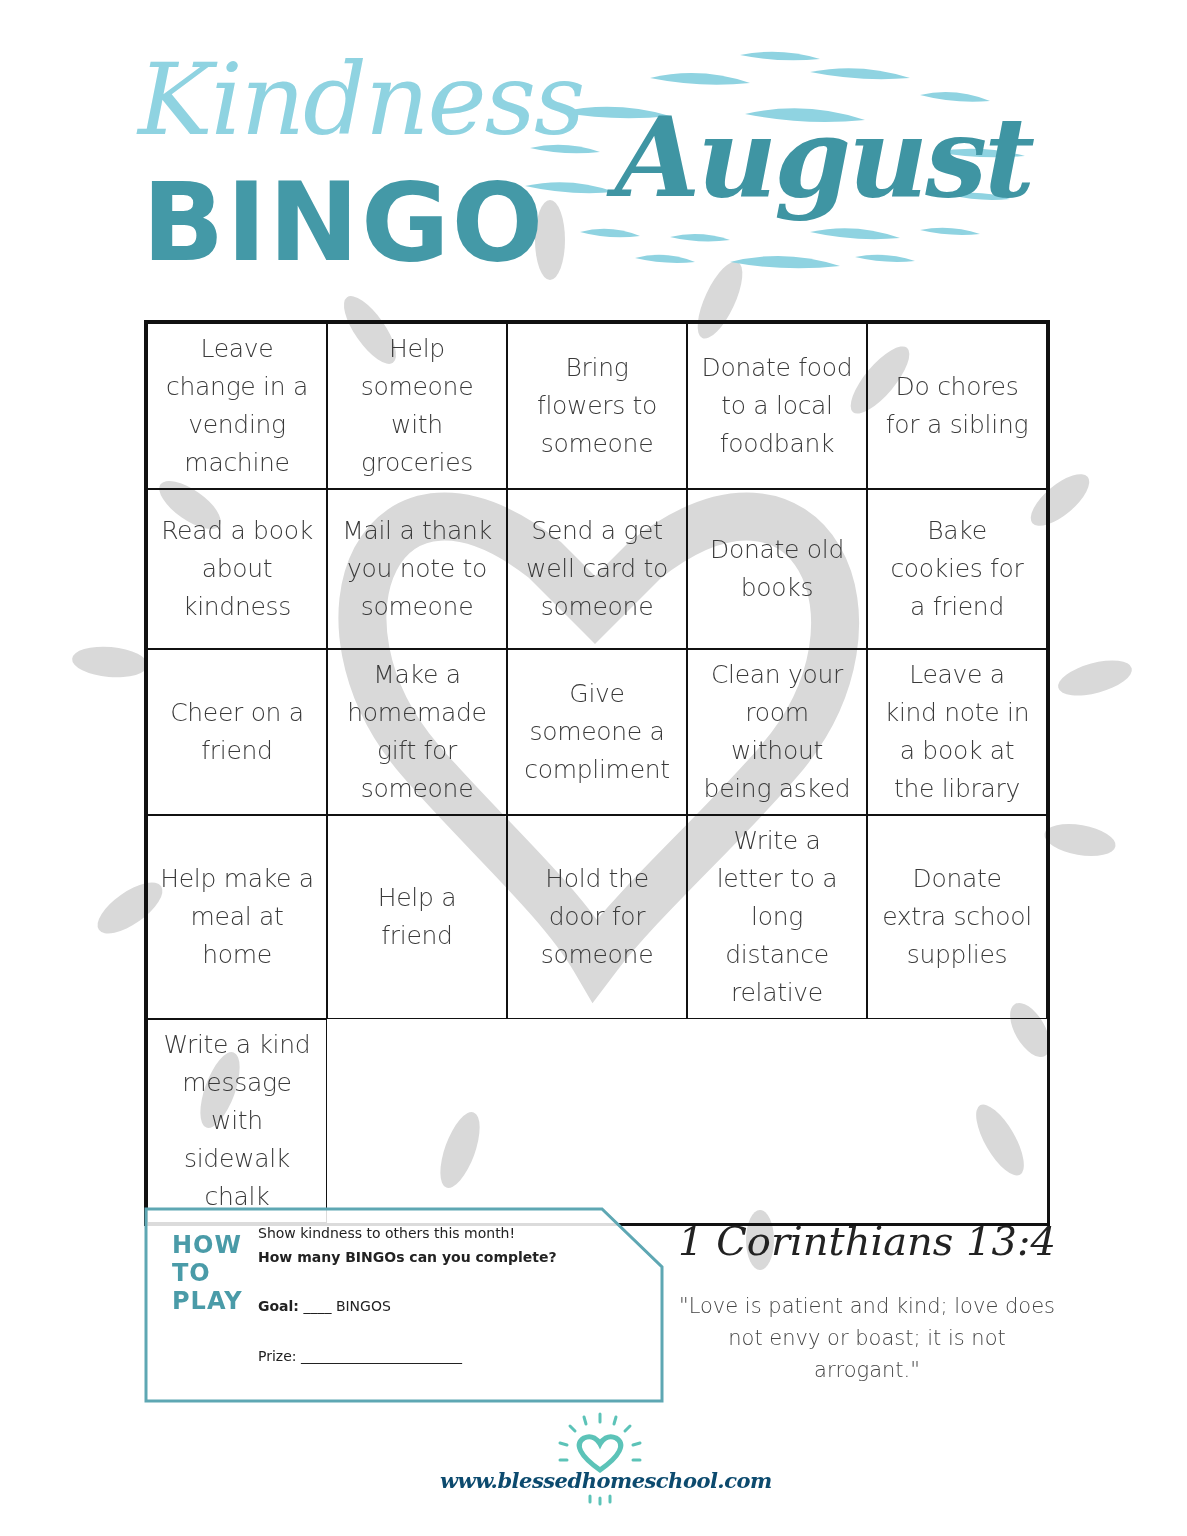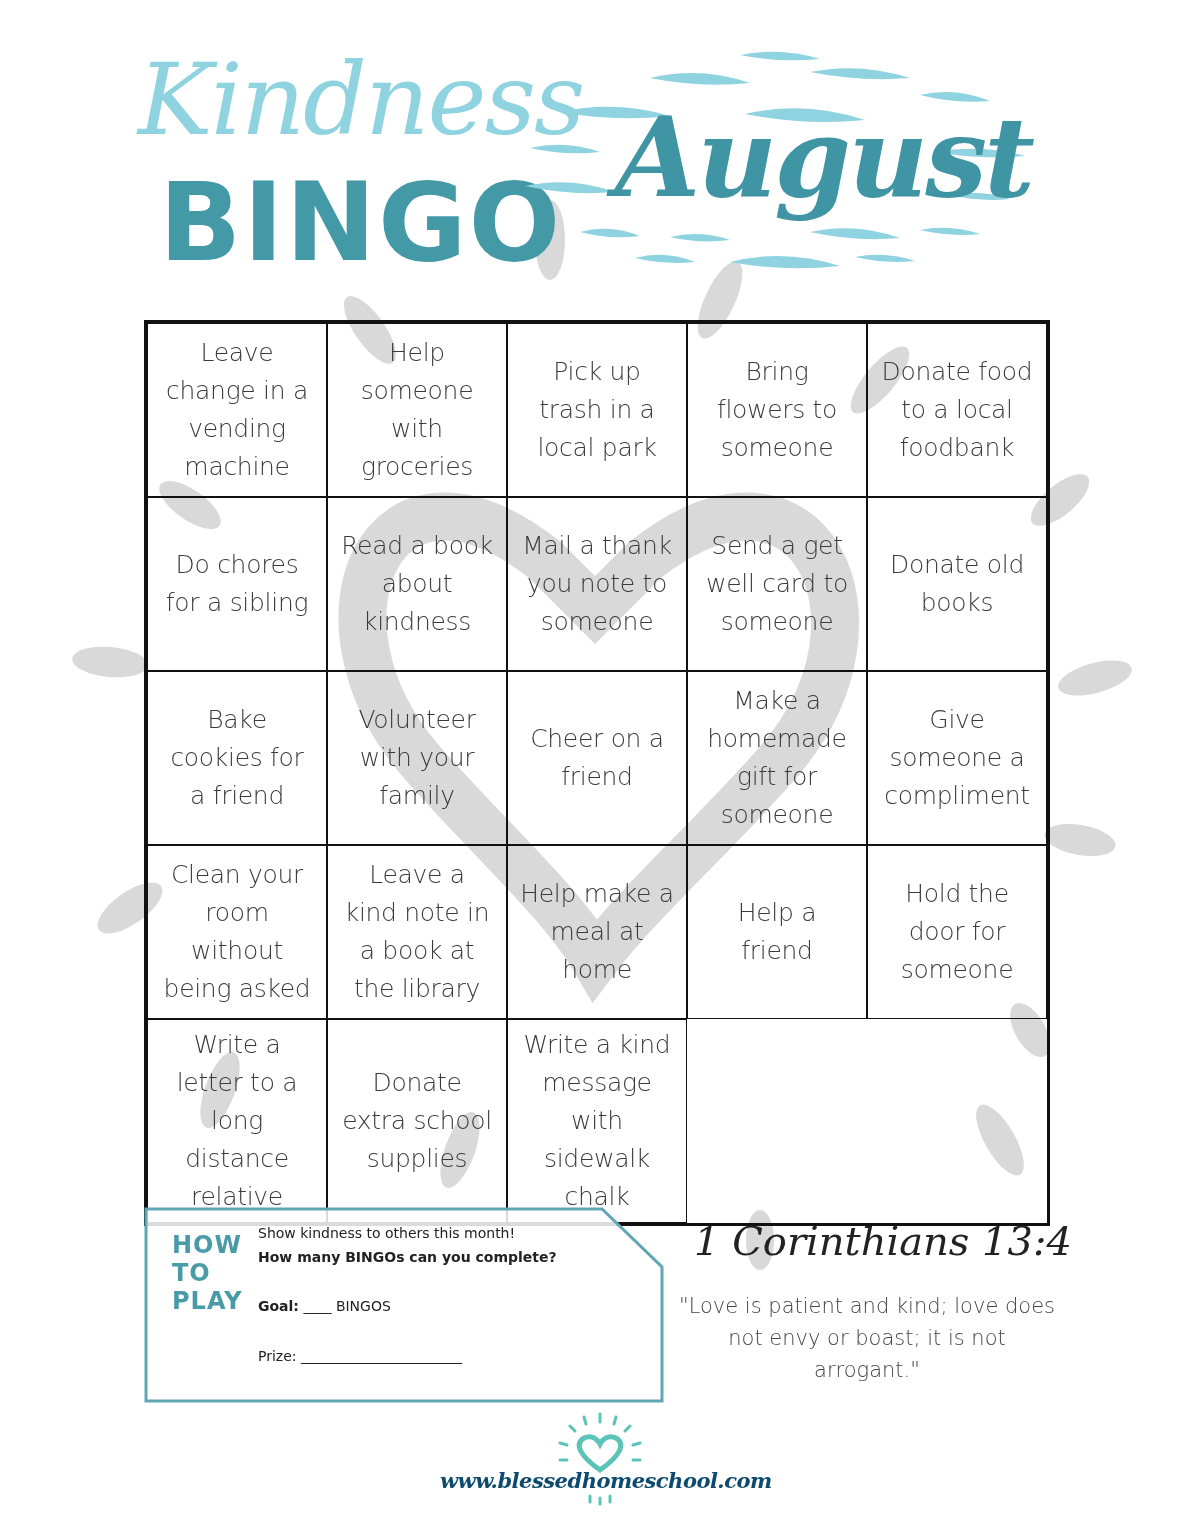--- a/index.html
+++ b/index.html
@@ -7,21 +7,21 @@
     width: 1187px; height: 1536px; background: #ffffff; position: relative; overflow: hidden;
     font-family: "Liberation Sans", sans-serif; color: #333333;
   }
   .bg-art { position: absolute; left: 0; top: 0; width: 1187px; height: 1536px; z-index: 0; }
   .title-kindness {
     position: absolute; left: 138px; top: 40px; width: 340px; text-align: left;
     font-family: "DejaVu Serif", serif; font-style: italic; font-size: 100px; line-height: 120px;
     color: #8fd3e1; letter-spacing: -2px; z-index: 2;
   }
   .title-bingo {
-    position: absolute; left: 159px; top: 168px; font-family: "DejaVu Sans", sans-serif;
+    position: absolute; left: 142px; top: 168px; font-family: "DejaVu Sans", sans-serif;
     font-weight: bold; font-size: 108px; line-height: 110px; color: #4499a7; letter-spacing: 2px; z-index: 2;
   }
   .month-wrap { position: absolute; left: 520px; top: 40px; width: 540px; height: 240px; z-index: 2; }
   .month-title {
     position: absolute; left: 95px; top: 58px; font-family: "DejaVu Serif", serif; font-style: italic;
     font-size: 110px; line-height: 120px; color: #3f95a3; font-weight: bold; letter-spacing: -3px;
   }
   .grid {
     position: absolute; left: 144px; top: 284px; width: 906px; height: 906px;
     display: grid; grid-template-columns: repeat(5, 1fr); grid-template-rows: repeat(5, 1fr);
@@ -40,21 +40,21 @@
   }
   .howto svg { position: absolute; left: 0; top: 0; }
   .howto-label {
     position: absolute; left: 28px; top: 24px; font-family: "DejaVu Sans", sans-serif; font-weight: bold;
     font-size: 24px; line-height: 28px; color: #4a9ba8; letter-spacing: 1px; width: 80px;
   }
   .howto-line { position: absolute; left: 114px; font-family: "DejaVu Sans", sans-serif; font-size: 14px; color: #222; white-space: nowrap; }
   .bold { font-weight: bold; }
   .verse-ref {
     position: absolute; left: 672px; top: 1218px; width: 390px; text-align: center;
-    font-family: "DejaVu Serif", serif; font-style: italic; font-size: 40px; color: #222; z-index: 2; margin-left: 16px;
+    font-family: "DejaVu Serif", serif; font-style: italic; font-size: 40px; color: #222; z-index: 2;
   }
   .verse-text {
     position: absolute; left: 672px; top: 1290px; width: 390px; text-align: center;
     font-family: "DejaVu Sans", sans-serif; font-size: 21px; line-height: 32px; color: #444; font-weight: 300; z-index: 2;
   }
   .footer-logo { position: absolute; left: 540px; top: 1408px; width: 120px; height: 100px; z-index: 2; }
   .footer-url {
     position: absolute; left: 440px; top: 1468px; width: 310px; text-align: center;
     font-family: "DejaVu Serif", serif; font-style: italic; font-size: 21px; color: #0c4a6e; z-index: 3;
     font-weight: bold; letter-spacing: -0.5px;
@@ -115,23 +115,20 @@
 </div>
 
 <div class="grid">
   <div class="cell">
       <span>Leave change in a vending machine</span>
     </div>
   <div class="cell">
       <span>Help someone with groceries</span>
     </div>
   <div class="cell">
-      <span>Pick up trash in a local park</span>
-    </div>
-  <div class="cell">
       <span>Bring flowers to someone</span>
     </div>
   <div class="cell">
       <span>Donate food to a local foodbank</span>
     </div>
 
   <div class="cell">
       <span>Do chores for a sibling</span>
     </div>
   <div class="cell">
@@ -142,23 +139,20 @@
     </div>
 
   <div class="cell">
       <span>Send a get well card to someone</span>
     </div>
   <div class="cell">
       <span>Donate old books</span>
     </div>
   <div class="cell">
       <span>Bake cookies for a friend</span>
-    </div>
-  <div class="cell">
-      <span>Volunteer with your family</span>
     </div>
   <div class="cell">
       <span>Cheer on a friend</span>
     </div>
 
   <div class="cell">
       <span>Make a homemade gift for someone</span>
     </div>
   <div class="cell">
       <span>Give someone a compliment</span>

